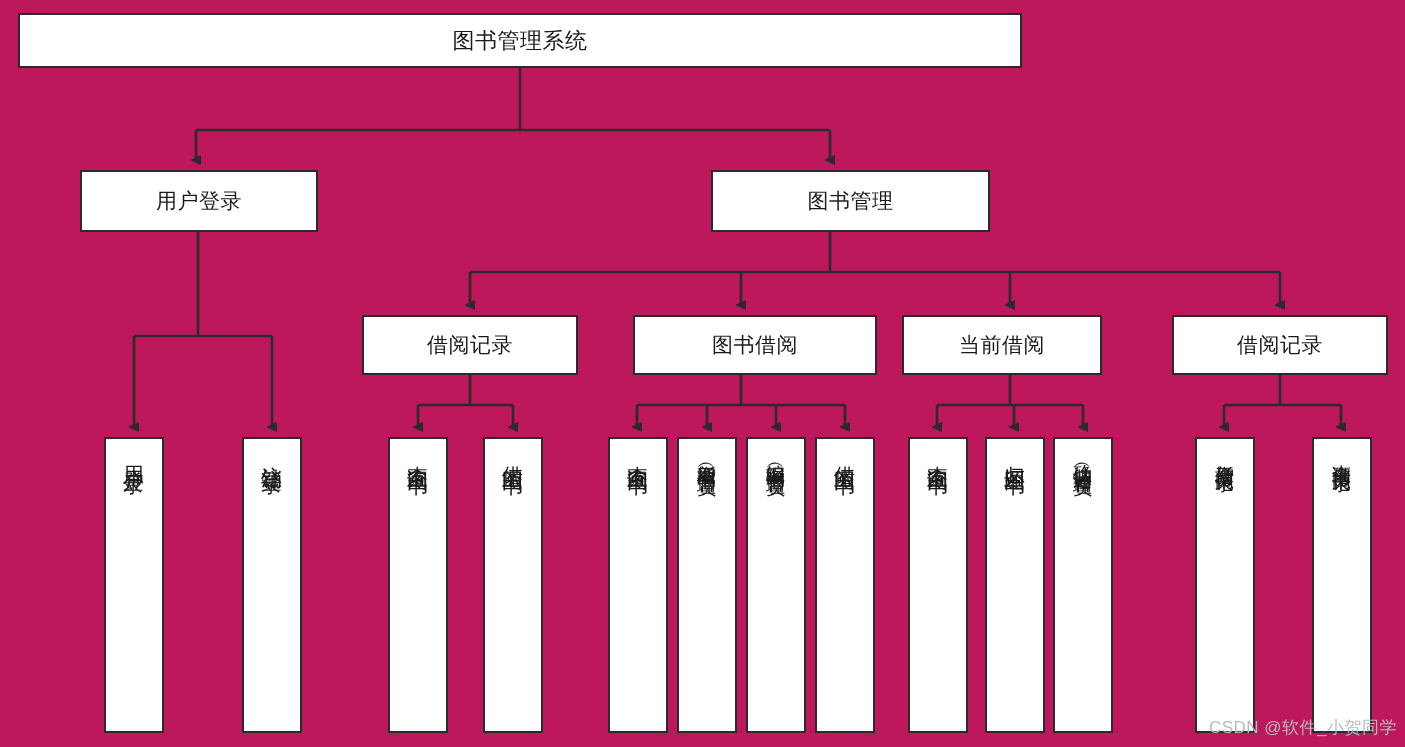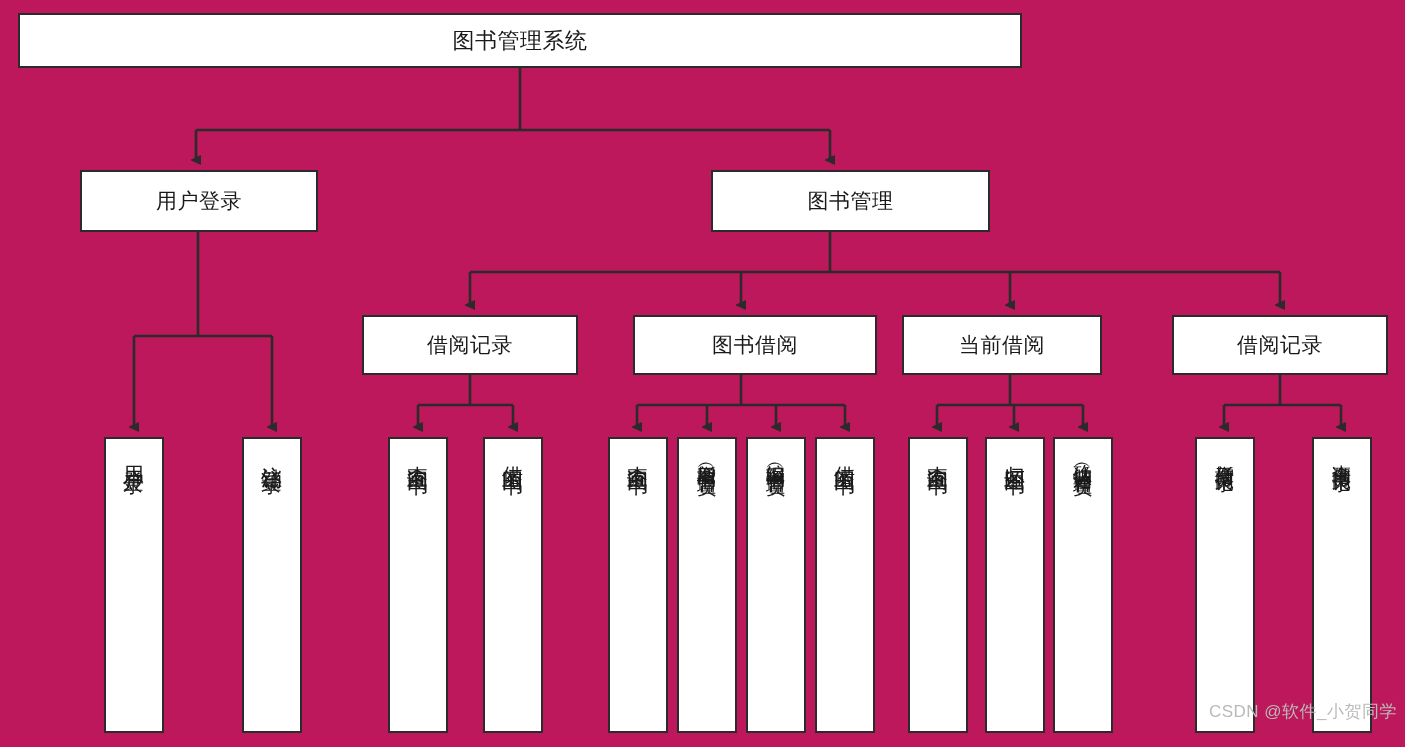--- a/index.html
+++ b/index.html
@@ -63,21 +63,21 @@
     position: absolute;
     left: 0;
     top: 0;
     width: 1405px;
     height: 747px;
     pointer-events: none;
   }
   .watermark {
     position: absolute;
     right: 8px;
-    bottom: 24px;
+    bottom: 8px;
     font-size: 17px;
     color: #b9b9b9;
     letter-spacing: 0.5px;
     white-space: nowrap;
     margin-top: 20px;
   }
 </style>
 </head>
 <body>
 

